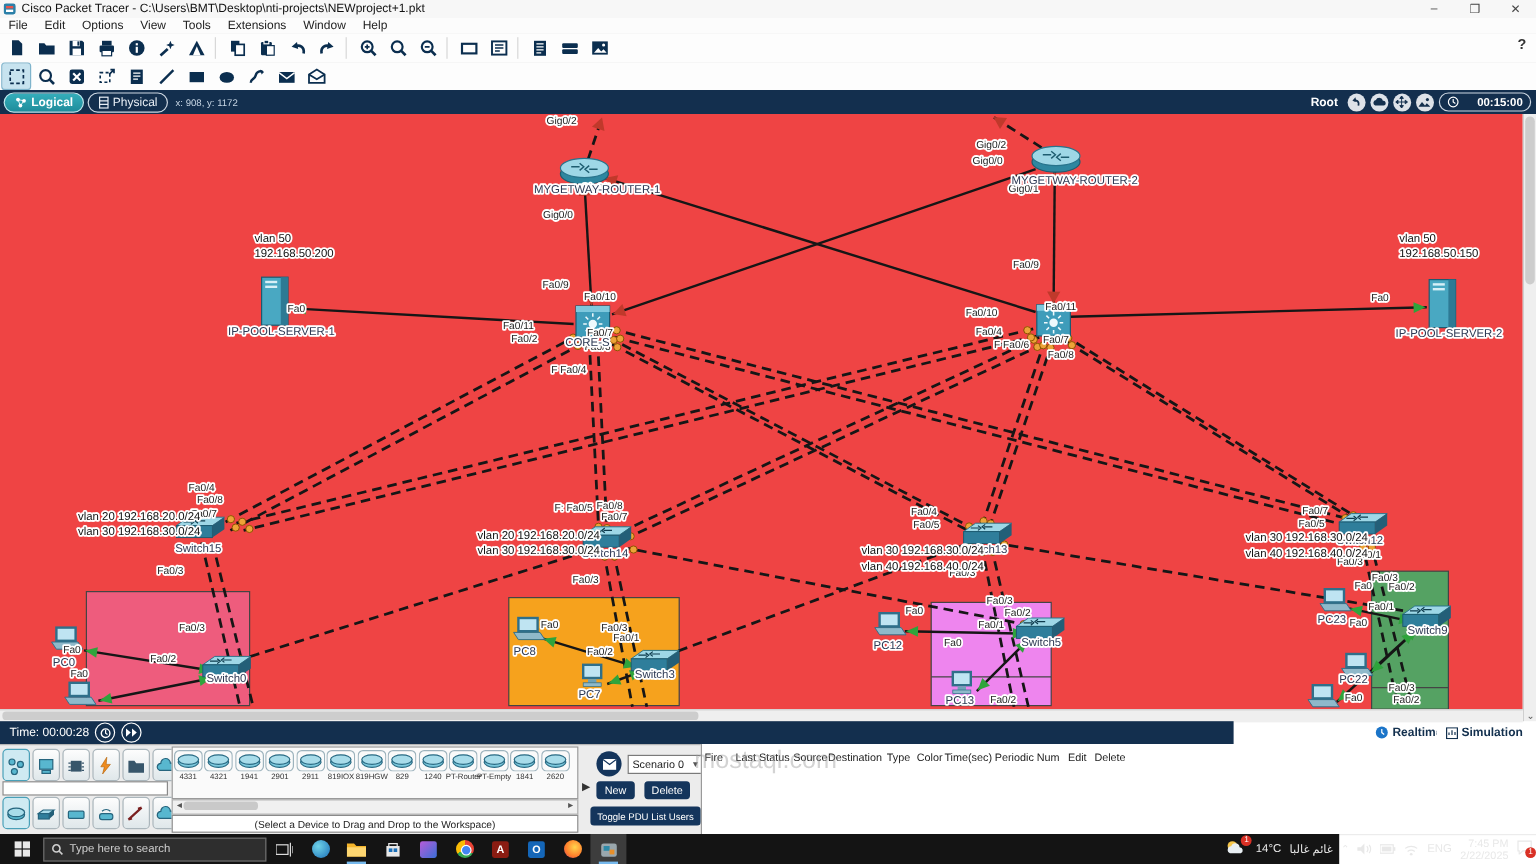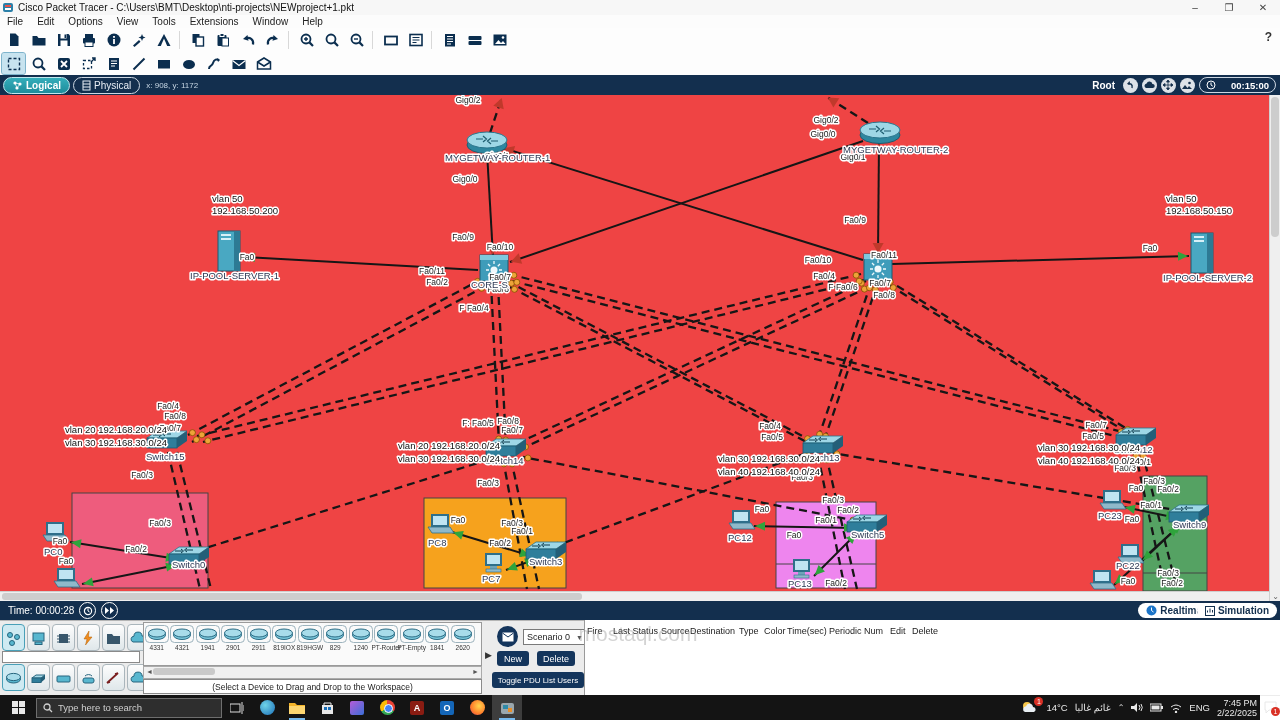--- a/index.html
+++ b/index.html
@@ -32,21 +32,21 @@
   .clockpill{height:14px;border:1px solid #cdd7e2;border-radius:8px;display:flex;align-items:center;gap:15px;padding:0 6px;font-size:9.5px;font-weight:bold;}
   .roottxt{font-size:10px;font-weight:bold;margin-right:4px;}
   
   .canvas{left:0;top:95px;width:1269px;height:496px;background:#ef4444;overflow:hidden;}
   .vscroll{left:1269px;top:95px;width:11px;height:506px;background:#efefef;border-left:1px solid #cfcfcf;}
   .vthumb{position:absolute;left:1px;top:2px;width:8px;height:140px;background:#cdcdcd;border-radius:4px;}
   .vcaret{position:absolute;left:0;bottom:0;width:11px;text-align:center;font-size:8px;color:#666;}
   .hscroll{left:0;top:591px;width:1269px;height:10px;background:#efefef;border-top:1px solid #cfcfcf;}
   .hthumb{position:absolute;left:2px;top:1px;width:580px;height:7px;background:#cdcdcd;border-radius:3px;}
   
-  .rtbar{left:0;top:601px;width:1280px;height:19px;background:#132f4e;color:#fff;display:flex;align-items:center;}
+  .rtbar{left:0;top:601px;width:1028px;height:19px;background:#132f4e;color:#fff;display:flex;align-items:center;}
   .rtbar .t{margin-left:8px;font-size:10px;}
   .rtcirc{width:15px;height:15px;border-radius:50%;border:1.5px solid #fff;margin-left:5px;display:flex;align-items:center;justify-content:center;}
   .rtpill{position:absolute;height:15px;top:603px;background:#fff;color:#13304e;border-radius:8px;display:flex;align-items:center;gap:3px;padding:0 8px;font-size:10px;font-weight:bold;}
   
   .palette{left:0;top:620px;width:1280px;height:75px;background:#ececec;border-top:1px solid #b5b5b5;}
   .catrow{position:absolute;left:2px;display:flex;gap:2px;}
   .cat{width:21px;height:25px;background:linear-gradient(#fdfdfd,#dfe7ea);border:1px solid #aab6bc;border-radius:4px;display:flex;align-items:center;justify-content:center;}
   .cat.sel{background:#cfeaf2;border:1px solid #49a0b8;}
   .filterbox{position:absolute;left:2px;top:651px;width:136px;height:10px;background:#fff;border:1px solid #8a8a8a;}
   .devlist{position:absolute;left:143px;top:622px;width:337px;height:42px;background:#fafafa;border:1px solid #9a9a9a;display:flex;overflow:hidden;}
@@ -55,21 +55,21 @@
   .devscroll{position:absolute;left:143px;top:666px;width:337px;height:11px;background:#f0f0f0;border:1px solid #ababab;font-size:7px;color:#555;}
   .devthumbtrack{position:absolute;left:9px;top:1px;width:62px;height:7px;background:#c9c9c9;border-radius:3px;}
   .devhint{position:absolute;left:143px;top:679px;width:337px;height:13px;background:#fff;border:1px solid #8a8a8a;display:flex;align-items:center;justify-content:center;font-size:8.5px;color:#222;}
   .expandarrow{position:absolute;left:485px;top:650px;font-size:9px;color:#333;}
   .scenbtn{position:absolute;background:#14355c;color:#fff;border-radius:3px;display:flex;align-items:center;justify-content:center;font-size:9px;}
   .scencircle{position:absolute;left:497px;top:626px;width:21px;height:21px;border-radius:50%;background:#14355c;display:flex;align-items:center;justify-content:center;}
   .scensel{position:absolute;left:523px;top:629px;width:56px;height:14px;background:#fff;border:1px solid #7a7a7a;font-size:9px;display:flex;align-items:center;justify-content:space-between;padding:0 3px;color:#222;}
   .pdu{position:absolute;left:584px;top:620px;width:696px;height:75px;background:#fff;border-left:1px solid #9a9a9a;}
   .pduhead{position:absolute;top:6px;font-size:9px;color:#222;white-space:nowrap;}
   
-  .taskbar{left:0;top:695px;width:1260px;height:25px;background:#141414;display:flex;align-items:center;color:#e8e8e8;}
+  .taskbar{left:0;top:695px;width:1116px;height:25px;background:#141414;display:flex;align-items:center;color:#e8e8e8;}
   .tstart{width:36px;height:25px;display:flex;align-items:center;justify-content:center;}
   .tsearch{width:178px;height:18px;background:#2e2e2e;border:1px solid #6e6e6e;display:flex;align-items:center;gap:5px;padding-left:6px;color:#cfcfcf;font-size:9.5px;}
   .tapp{width:30px;height:25px;display:flex;align-items:center;justify-content:center;position:relative;}
   .tapp.activeapp{background:#3d3d3d;}
   .underl{position:absolute;bottom:0;left:7px;width:16px;height:2px;background:#76b9ed;}
   .tright{position:absolute;right:3px;top:695px;height:25px;display:flex;align-items:center;gap:7px;font-size:9.5px;color:#e8e8e8;}
   .tclock{text-align:right;font-size:9px;line-height:10px;}
   .badge{position:absolute;right:-4px;top:-3px;background:#d93025;color:#fff;border-radius:50%;width:9px;height:9px;font-size:7px;display:flex;align-items:center;justify-content:center;}
   
   .watermark{left:538px;top:626px;width:200px;text-align:center;z-index:60;pointer-events:none;}

